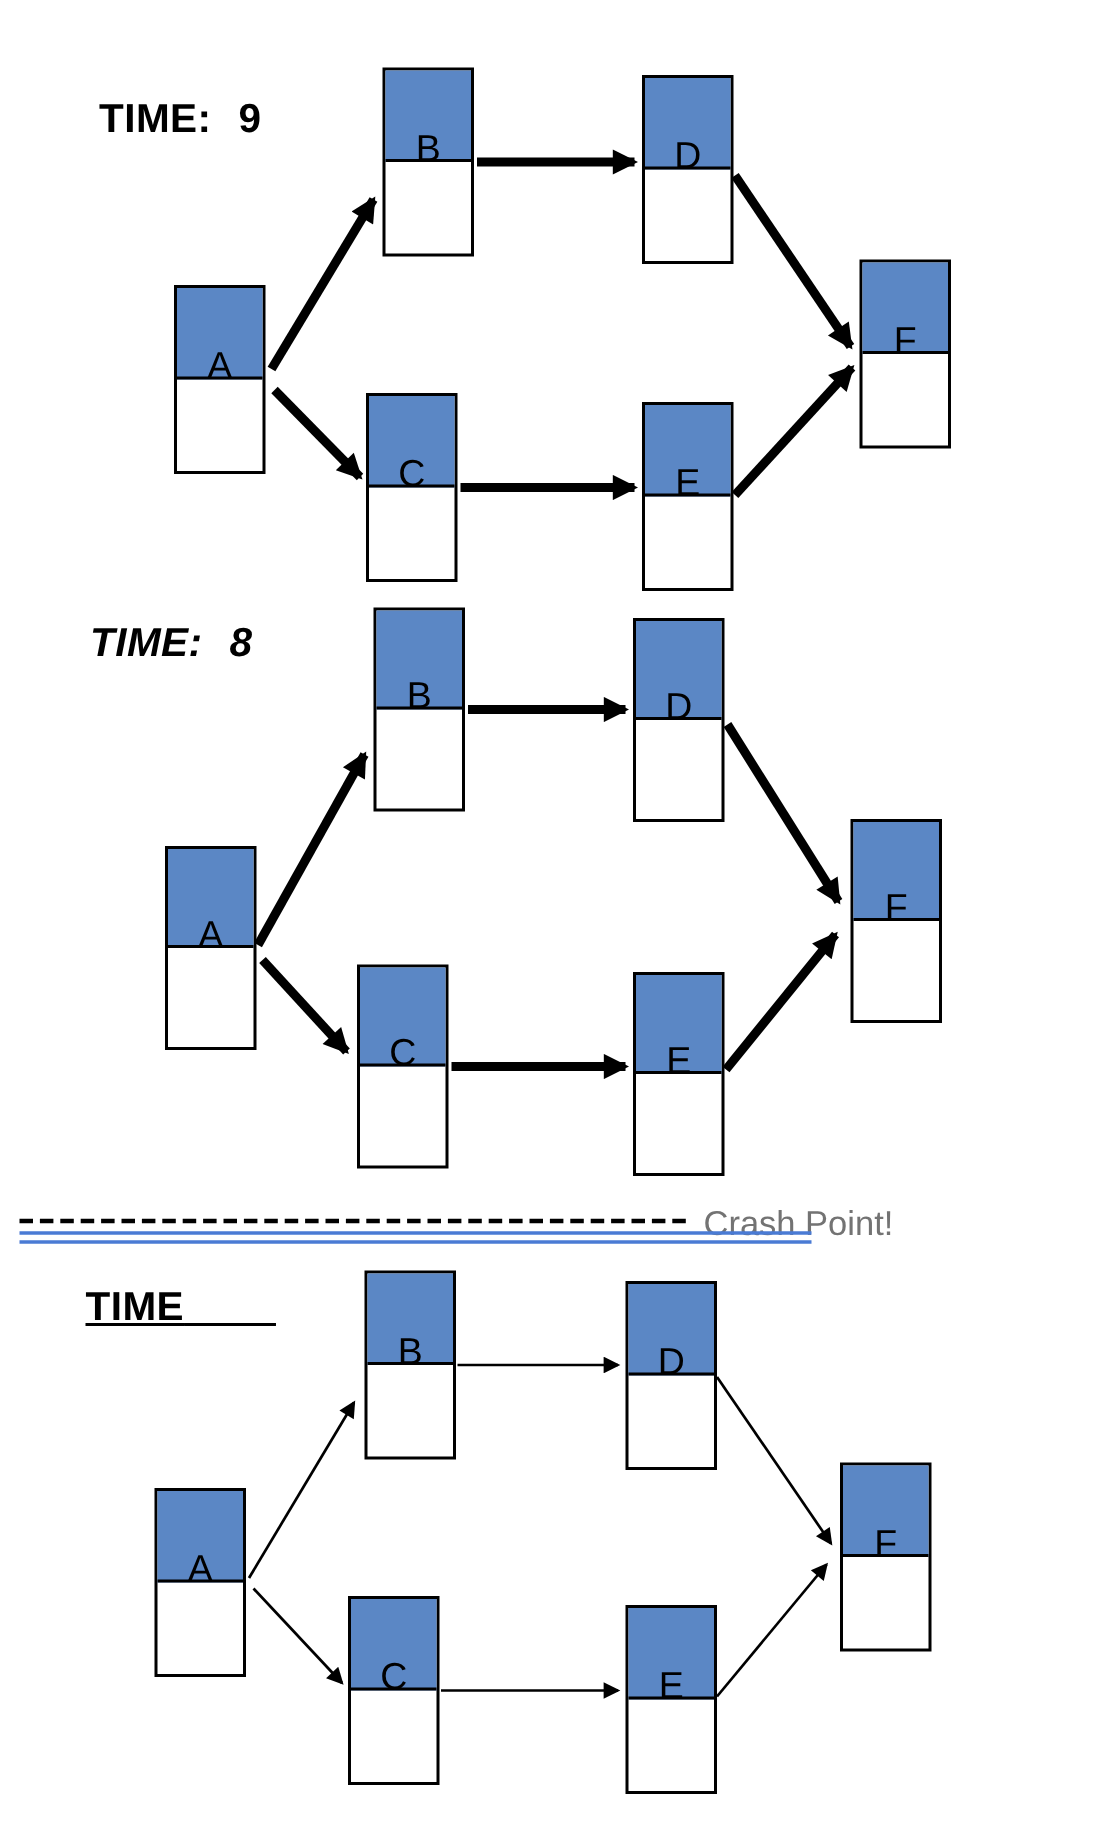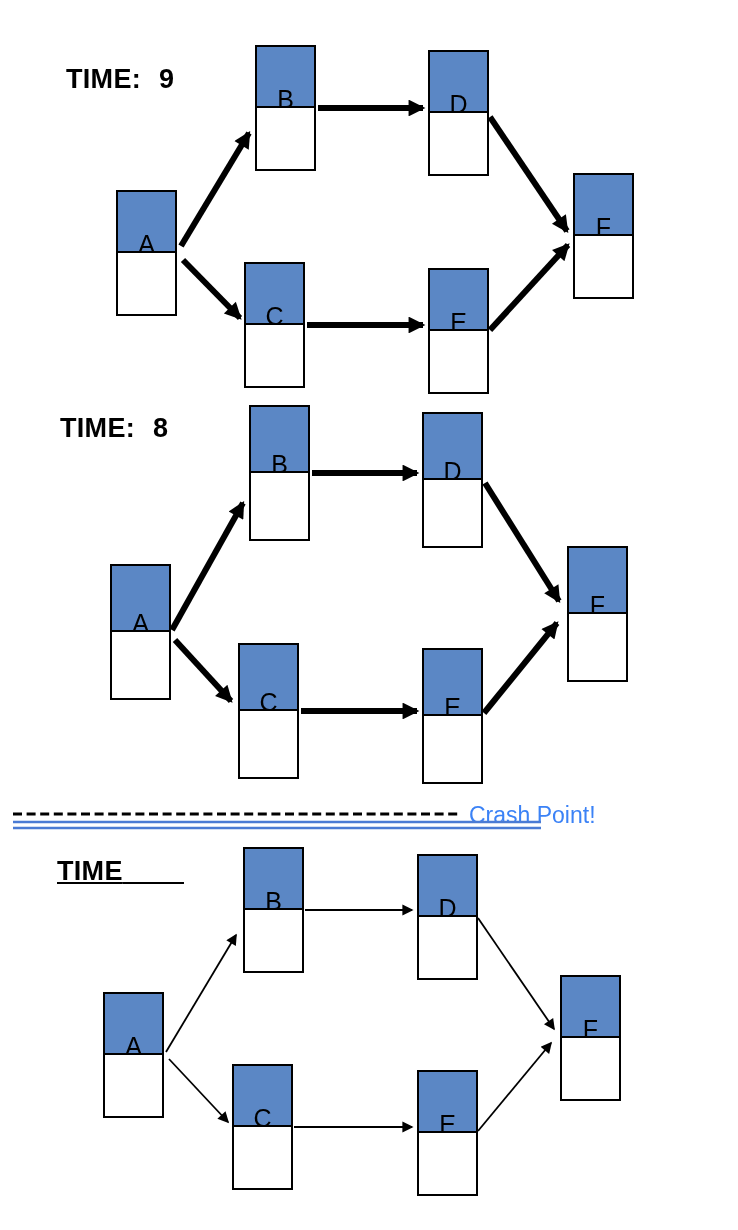--- a/index.html
+++ b/index.html
@@ -56,21 +56,21 @@
     color: #000;
     z-index: 2;
   }
 
   
   .crash-label {
     position: absolute;
     left: 469px; top: 803px;
     font-size: 23px;
     line-height: 1.1;
-    color: #3b82f6;
+    color: #737373;
     z-index: 2;
     white-space: nowrap;
   }
 </style>
 </head>
 <body>
 
 <svg class="arrows" width="738" height="1230" viewBox="0 0 738 1230">
   <defs>
     <marker id="ah-thick" viewBox="0 0 10 10" refX="8.6" refY="5" markerWidth="3.4" markerHeight="2.8" orient="auto">
@@ -140,21 +140,21 @@
     <div class="cell-top"></div>
     <span class="nl">E</span>
   </div>
   <div class="node" style="left:573px; top:173px;">
     <div class="cell-top"></div>
     <span class="nl">F</span>
   </div>
 </div>
 
 <div class="layer d2">
-  <div class="dtitle" style="left:60px; top:415px;">
+  <div class="dtitle" style="left:60px; top:415px;font-style:italic;">
     <span>TIME:</span><span class="tval">8</span>
   </div>
 
   <div class="node" style="left:110px; top:564px;">
     <div class="cell-top"></div>
     <span class="nl">A</span>
   </div>
   <div class="node" style="left:249px; top:405px;">
     <div class="cell-top"></div>
     <span class="nl">B</span>

